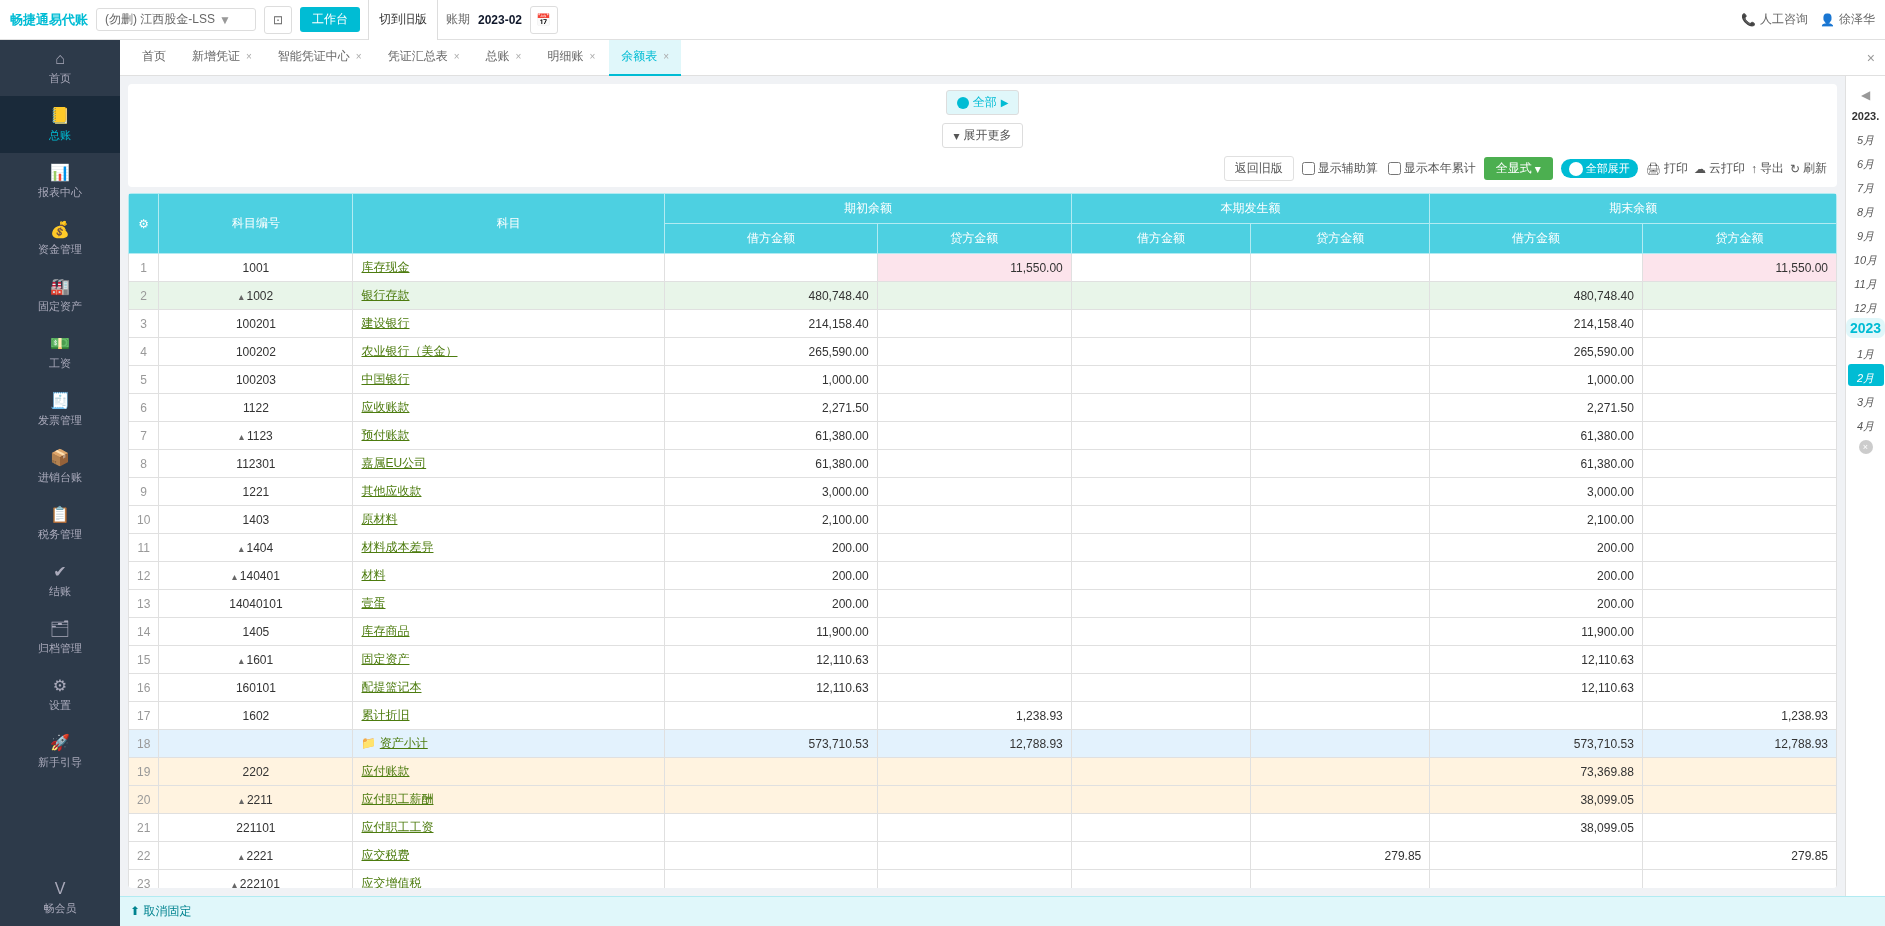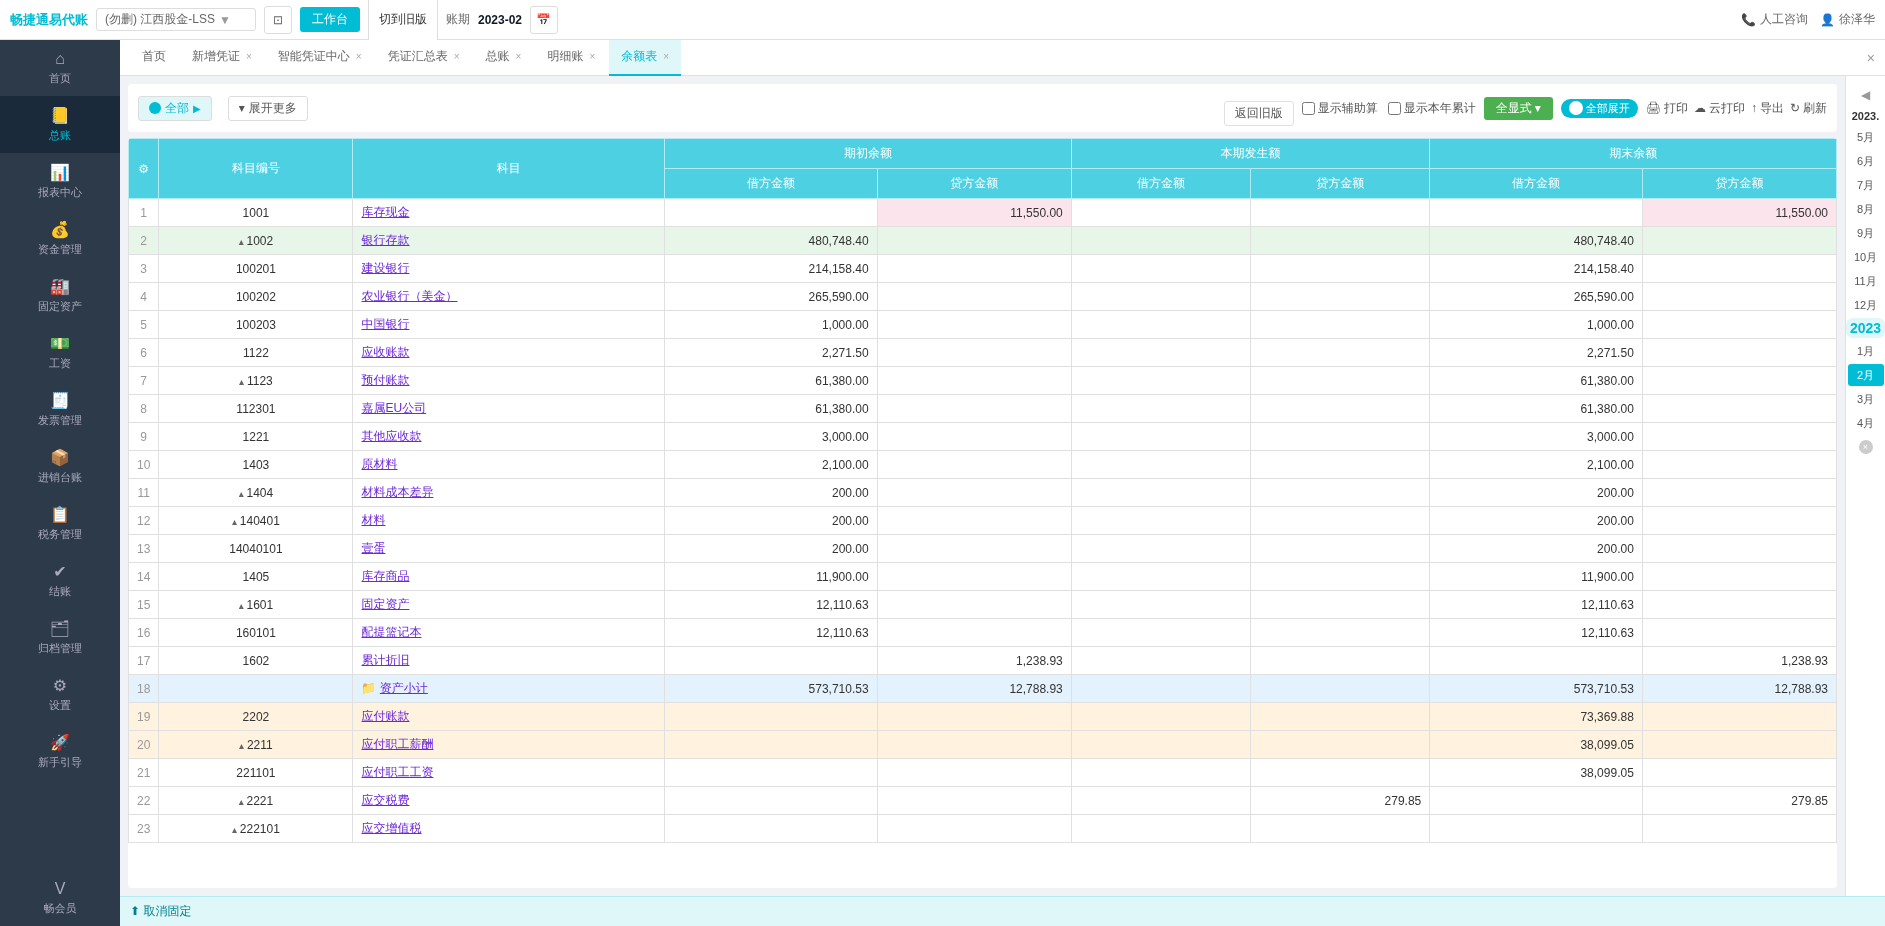--- a/index.html
+++ b/index.html
@@ -36,47 +36,47 @@
     .tab .close-x { color: #aaa; font-size: 10px; margin-left: 2px; }
     .tab-close-all { margin-left: auto; color: #999; cursor: pointer; font-size: 14px; }
     
     
     .inner-content { flex: 1; display: flex; overflow: hidden; }
     
     
     .main-panel { flex: 1; display: flex; flex-direction: column; overflow: hidden; padding: 8px; }
     
     
-    .toolbar { display: flex; align-items: center; background: #fff; padding: 6px 10px; border-radius: 4px; margin-bottom: 6px; gap: 16px; }
+    .toolbar { display: flex; align-items: center; background: #fff; padding: 6px 10px; border-radius: 4px; margin-bottom: 6px; gap: 8px; flex-direction: column; }
     .all-btn { display: flex; align-items: center; gap: 4px; border: 1px solid #ddd; border-radius: 3px; padding: 3px 10px; cursor: pointer; background: #e0f7fa; color: #00bcd4; font-size: 12px; }
     .expand-btn { display: flex; align-items: center; gap: 4px; border: 1px solid #ddd; border-radius: 3px; padding: 3px 10px; cursor: pointer; background: #fff; color: #555; font-size: 12px; }
     .toolbar-right { margin-left: auto; display: flex; align-items: center; gap: 8px; }
-    .return-btn { background: #fff; border: 1px solid #e0e0e0; border-radius: 3px; padding: 3px 10px; cursor: pointer; font-size: 12px; color: #555; margin-top: 11px; }
+    .return-btn { background: #fff; border: 1px solid #e0e0e0; border-radius: 3px; padding: 3px 10px; cursor: pointer; font-size: 12px; color: #555; }
     .checkbox-group { display: flex; align-items: center; gap: 10px; font-size: 12px; color: #555; }
     .checkbox-item { display: flex; align-items: center; gap: 3px; cursor: pointer; }
     .full-style-btn { background: #4caf50; color: #fff; border: none; border-radius: 3px; padding: 3px 12px; cursor: pointer; font-size: 12px; display: flex; align-items: center; gap: 3px; }
     .expand-all-toggle { display: flex; align-items: center; background: #00bcd4; border-radius: 12px; padding: 2px 8px; color: #fff; font-size: 11px; cursor: pointer; gap: 3px; }
     .action-btns { display: flex; align-items: center; gap: 6px; font-size: 12px; color: #555; }
     .action-btn { display: flex; align-items: center; gap: 3px; cursor: pointer; color: #555; }
     
     
     .table-container { flex: 1; overflow: auto; background: #fff; border-radius: 4px; }
     table { width: 100%; border-collapse: collapse; font-size: 12px; }
     thead tr th { background: #4dd0e1; color: #fff; text-align: center; padding: 6px 8px; border: 1px solid #b2ebf2; font-weight: normal; white-space: nowrap; }
     thead tr.subheader th { background: #4dd0e1; }
     tbody tr td { padding: 5px 8px; border: 1px solid #e0e0e0; white-space: nowrap; }
     tbody tr td.number { text-align: right; }
     tbody tr td.center { text-align: center; }
     .row-num { color: #999; text-align: center; }
-    .account-link { color: #6d28d9; text-decoration: underline; cursor: pointer; text-align: center; }
+    .account-link { color: #4d7c0f; text-decoration: underline; cursor: pointer; text-align: center; }
     
     
     .right-sidebar { width: 40px; background: #fff; border-left: 1px solid #e0e0e0; display: flex; flex-direction: column; align-items: center; padding-top: 8px; gap: 2px; font-size: 11px; color: #333; overflow: hidden; }
     .year-label { writing-mode: horizontal-tb; font-size: 11px; color: #333; font-weight: bold; padding: 2px 4px; }
-    .month-item { width: 36px; height: 22px; display: flex; align-items: center; justify-content: center; cursor: pointer; font-size: 11px; color: #555; border-radius: 3px; }
+    .month-item { width: 36px; height: 22px; display: flex; align-items: flex-end; justify-content: center; cursor: pointer; font-size: 11px; color: #555; border-radius: 3px; font-style: italic; }
     .month-item.active { background: #00bcd4; color: #fff; border-radius: 3px; }
     
     
     .bottom-bar { height: 30px; background: #e0f7fa; display: flex; align-items: center; padding: 0 10px; font-size: 12px; color: #00838f; border-top: 1px solid #b2ebf2; cursor: pointer; }
   </style>
 </head>
 <body>
 
 <div style="display:flex; flex-direction:column; height:100vh;">
   <div class="top-bar">

